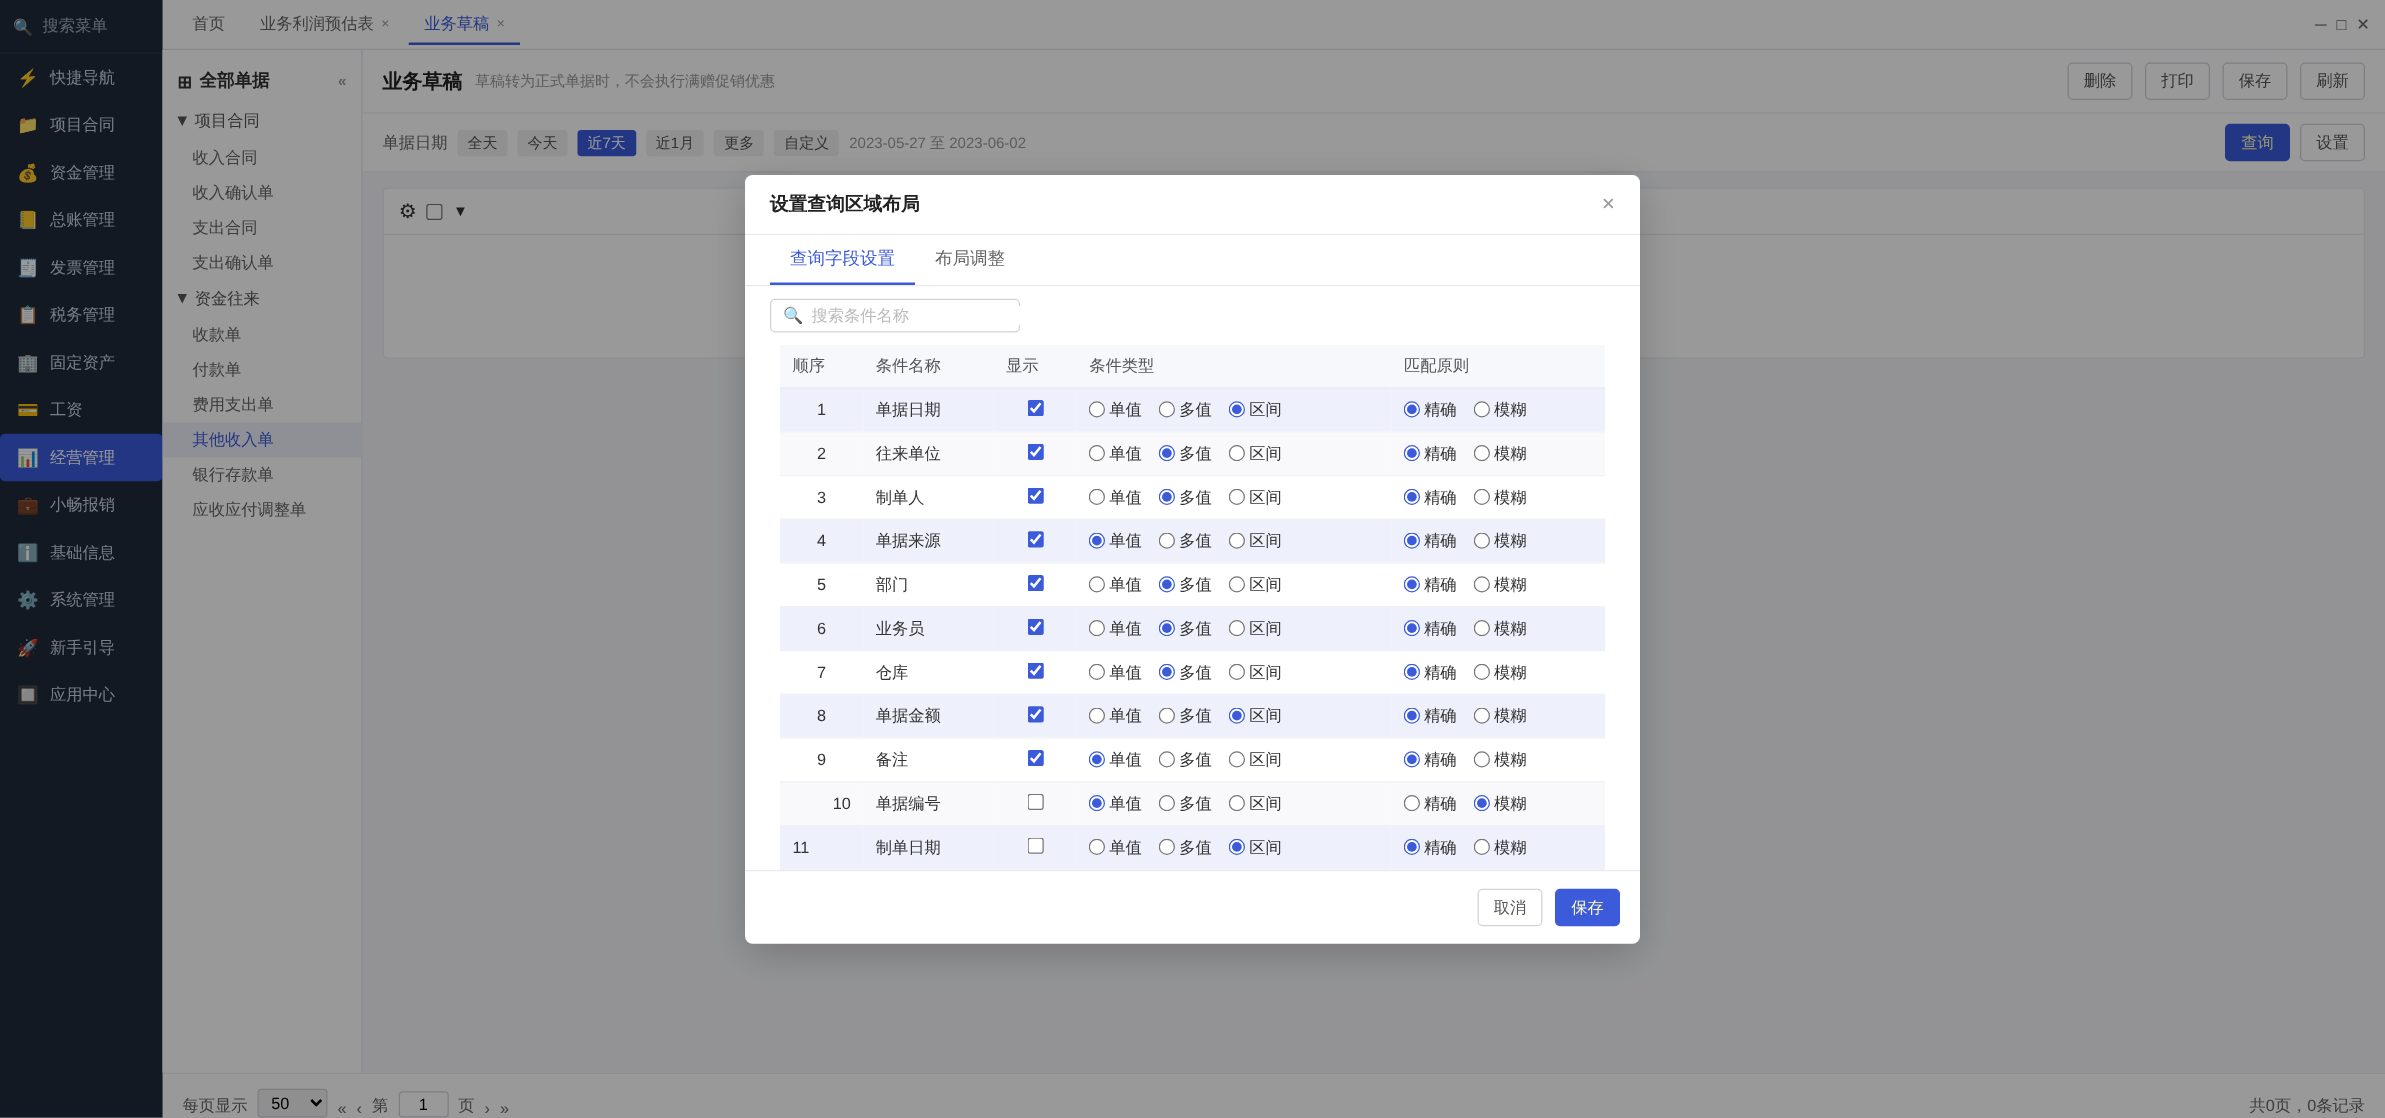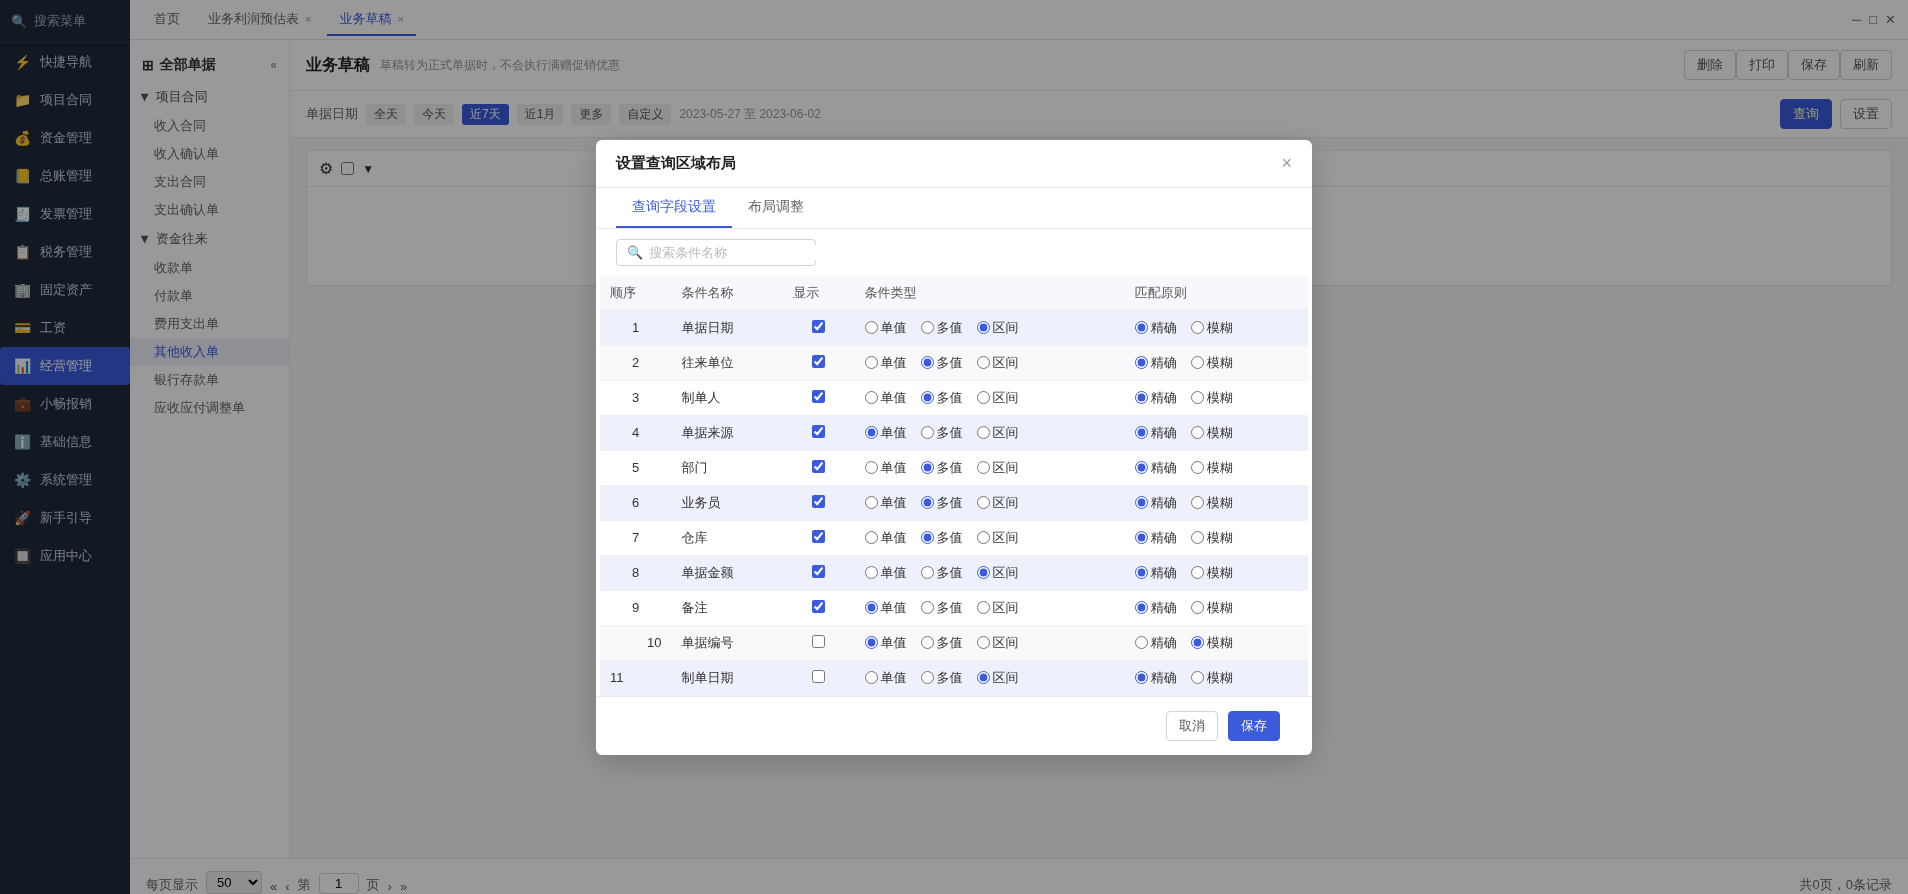--- a/index.html
+++ b/index.html
@@ -24,21 +24,21 @@
     .tab.active { color: #3b5bdb; border-bottom: 2px solid #3b5bdb; font-weight: 500; }
     .tab-close { font-size: 11px; color: #999; cursor: pointer; }
     .topbar-actions { margin-left: auto; display: flex; align-items: center; gap: 8px; }
     .topbar-action { font-size: 13px; color: #666; cursor: pointer; display: flex; align-items: center; gap: 3px; }
 
     
     .main { position: fixed; left: 130px; top: 40px; right: 0; bottom: 0; background: #f5f6fa; overflow: hidden; }
     .page-header { background: #fff; padding: 10px 16px; display: flex; align-items: center; gap: 10px; border-bottom: 1px solid #e8eaf0; }
     .page-title { font-size: 16px; font-weight: 600; color: #222; }
     .page-subtitle { font-size: 12px; color: #999; }
-    .page-actions { margin-left: auto; display: flex; }
+    .page-actions { margin-left: auto; display: flex; gap: 10px; }
     .btn { padding: 5px 12px; border-radius: 4px; cursor: pointer; font-size: 13px; border: 1px solid #d0d3da; background: #fff; color: #555; display: flex; align-items: center; gap: 4px; }
     .btn-primary { background: #3b5bdb; color: #fef9c3; border-color: #3b5bdb; }
 
     
     .filter-bar { background: #fff; padding: 8px 16px; display: flex; align-items: center; gap: 8px; border-bottom: 1px solid #e8eaf0; font-size: 13px; flex-wrap: wrap; }
     .filter-label { color: #666; }
     .filter-chip { padding: 2px 8px; background: #f0f0f0; border-radius: 3px; cursor: pointer; font-size: 12px; color: #555; }
     .filter-chip.active { background: #3b5bdb; color: #fff; }
     .filter-date { color: #999; font-size: 12px; }
 
@@ -75,35 +75,35 @@
     .modal-tab { padding: 10px 16px; cursor: pointer; font-size: 14px; color: #666; border-bottom: 2px solid transparent; }
     .modal-tab.active { color: #3b5bdb; border-bottom: 2px solid #3b5bdb; font-weight: 500; }
 
     
     .modal-search { padding: 10px 20px; }
     .search-input-wrap { display: flex; align-items: center; gap: 6px; border: 1px solid #d0d3da; border-radius: 4px; padding: 5px 10px; width: 200px; }
     .search-input-wrap input { border: none; outline: none; font-size: 13px; color: #333; flex: 1; }
     .search-input-wrap input::placeholder { color: #bbb; }
 
     
-    .modal-table-wrap { padding: 0 4px; flex: 1; overflow: auto; }
+    .modal-table-wrap { padding: 0 28px; flex: 1; overflow: auto; }
     .modal-table { width: 100%; border-collapse: collapse; font-size: 13px; }
     .modal-table th { background: #f7f8fc; padding: 8px 10px; text-align: left; color: #555; font-weight: 500; border-bottom: 1px solid #e8eaf0; white-space: nowrap; }
     .modal-table td { padding: 8px 10px; border-bottom: 1px solid #f0f2f5; vertical-align: middle; }
     .modal-table tr:nth-child(even) td { background: #f9f9fb; }
     .modal-table tr:nth-child(odd) td { background: #fff; }
     .modal-table tr.highlighted td { background: #eef0fb; }
 
     
     .radio-group { display: flex; gap: 14px; align-items: flex-end; white-space: nowrap; }
     .radio-label { display: flex; align-items: center; gap: 3px; cursor: pointer; font-size: 13px; }
     .radio-label input[type=radio] { accent-color: #3b5bdb; cursor: pointer; }
 
     
-    .modal-footer { padding: 14px 32px; border-top: 1px solid #e8eaf0; display: flex; justify-content: flex-end; gap: 10px; }
+    .modal-footer { padding: 14px 16px; border-top: 1px solid #e8eaf0; display: flex; justify-content: flex-end; gap: 10px; }
 
     
     .left-panel { position: fixed; left: 130px; top: 40px; width: 160px; bottom: 36px; background: #fff; border-right: 1px solid #e8eaf0; overflow-y: auto; padding-top: 8px; }
     .left-panel-title { padding: 8px 12px; display: flex; align-items: center; gap: 6px; font-size: 14px; font-weight: 600; color: #333; }
     .left-panel-title .icon { font-size: 14px; }
     .left-panel-collapse { cursor: pointer; color: #999; font-size: 12px; margin-left: auto; }
     .left-panel-group { font-size: 13px; }
     .left-panel-group-header { padding: 6px 12px 6px 12px; color: #555; cursor: pointer; display: flex; align-items: center; gap: 6px; }
     .left-panel-sub { padding: 5px 12px 5px 24px; color: #666; cursor: pointer; font-size: 13px; }
     .left-panel-sub.active { color: #3b5bdb; background: #eef0fb; }

